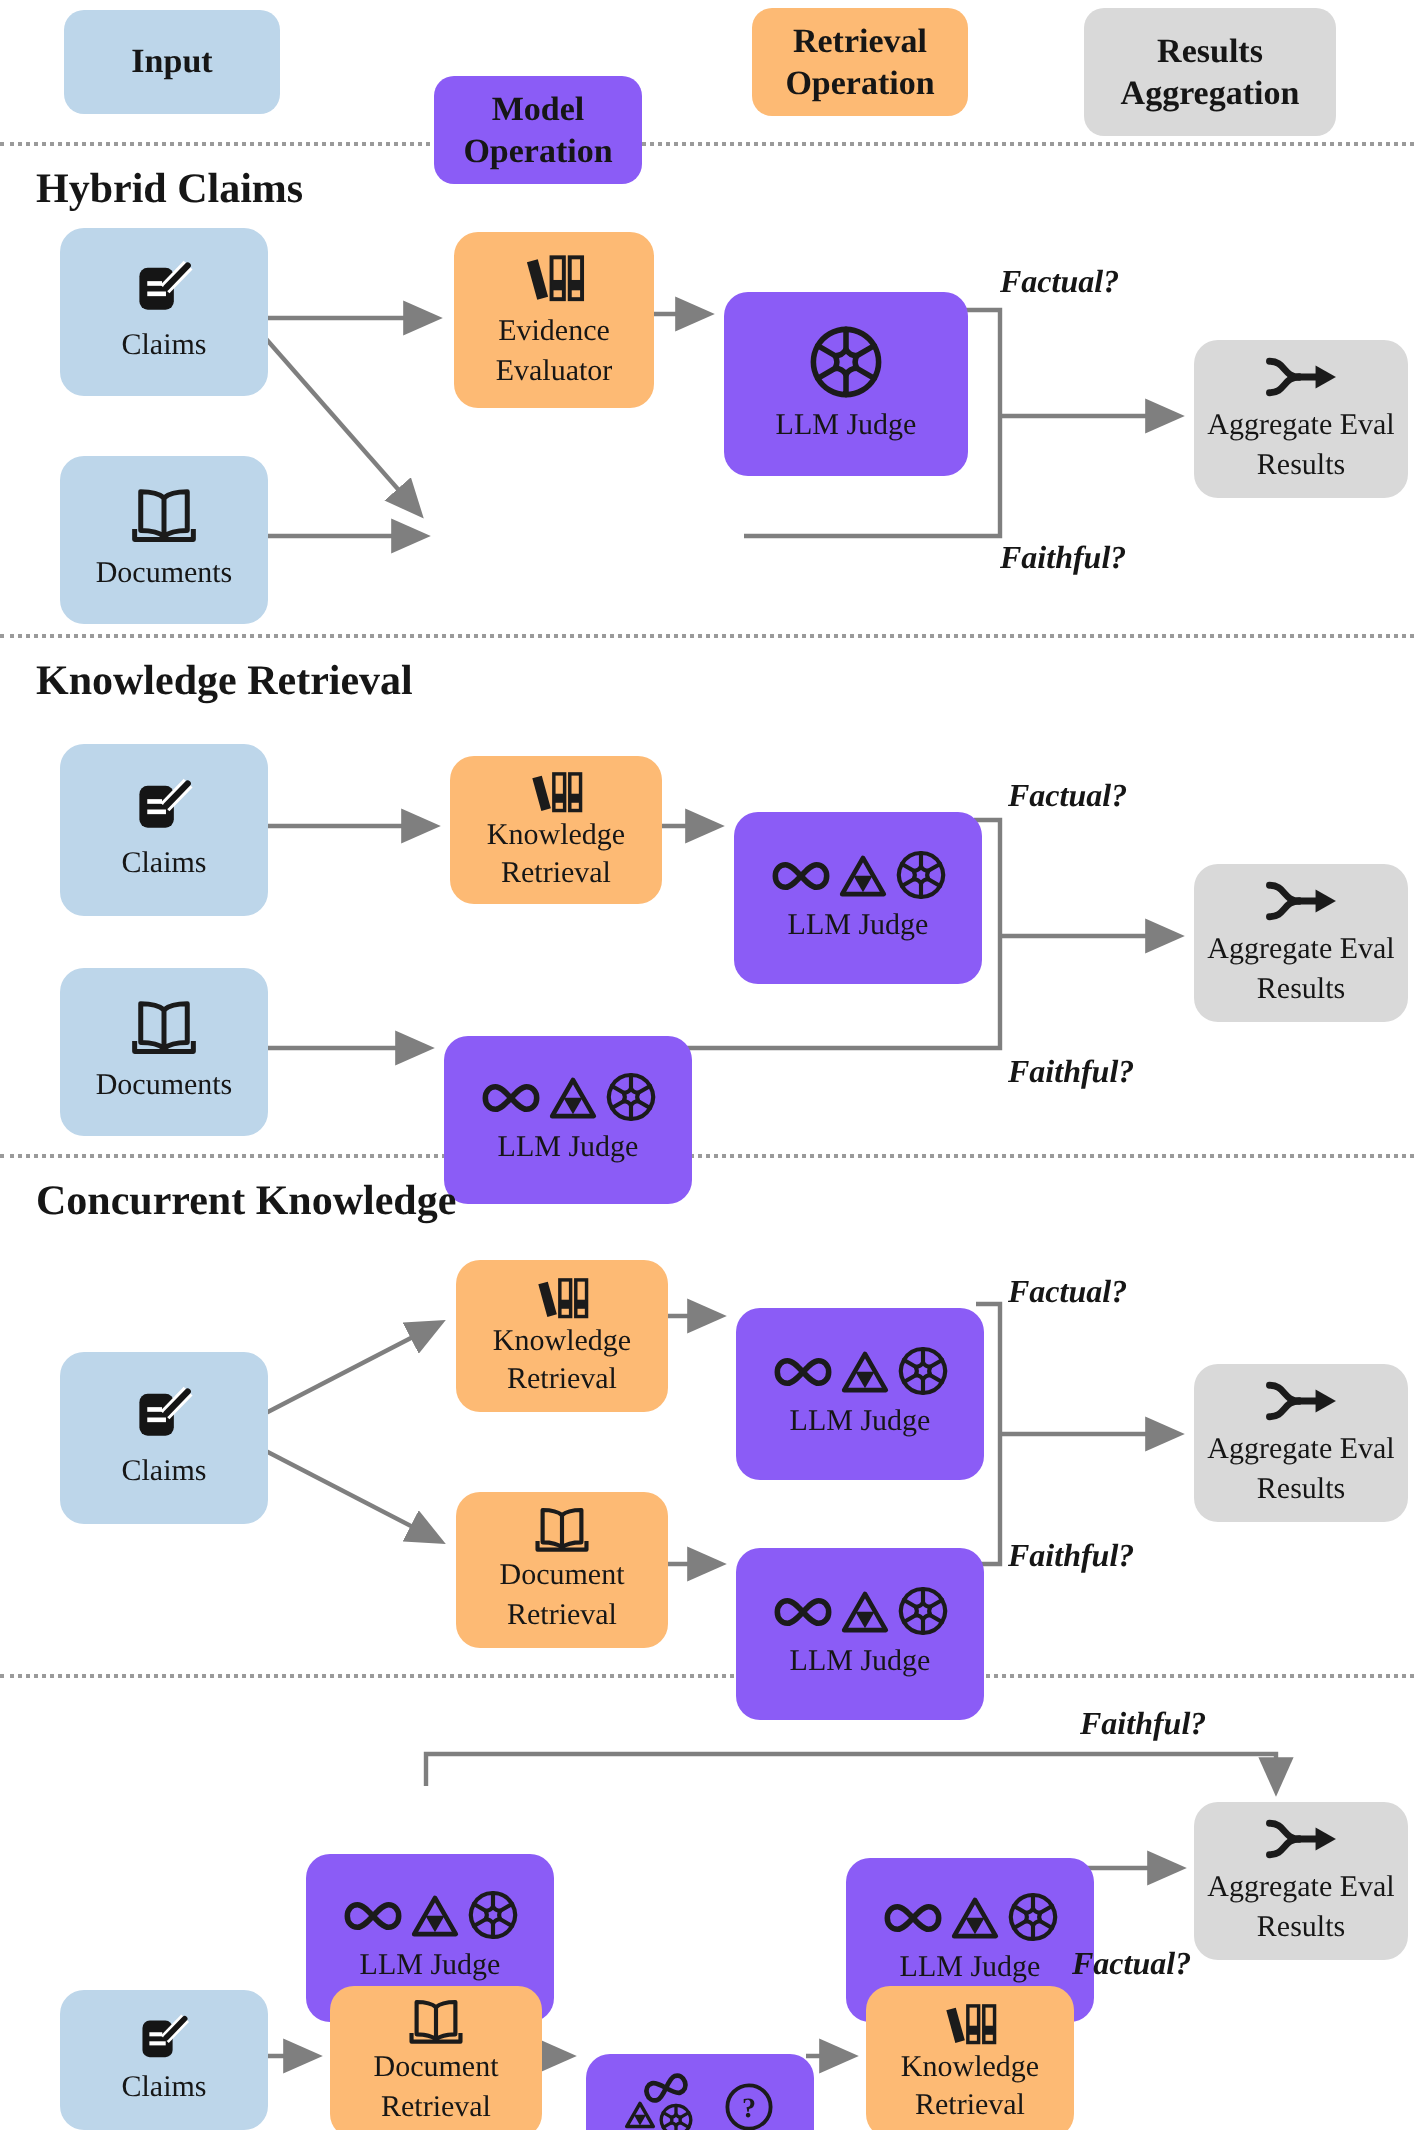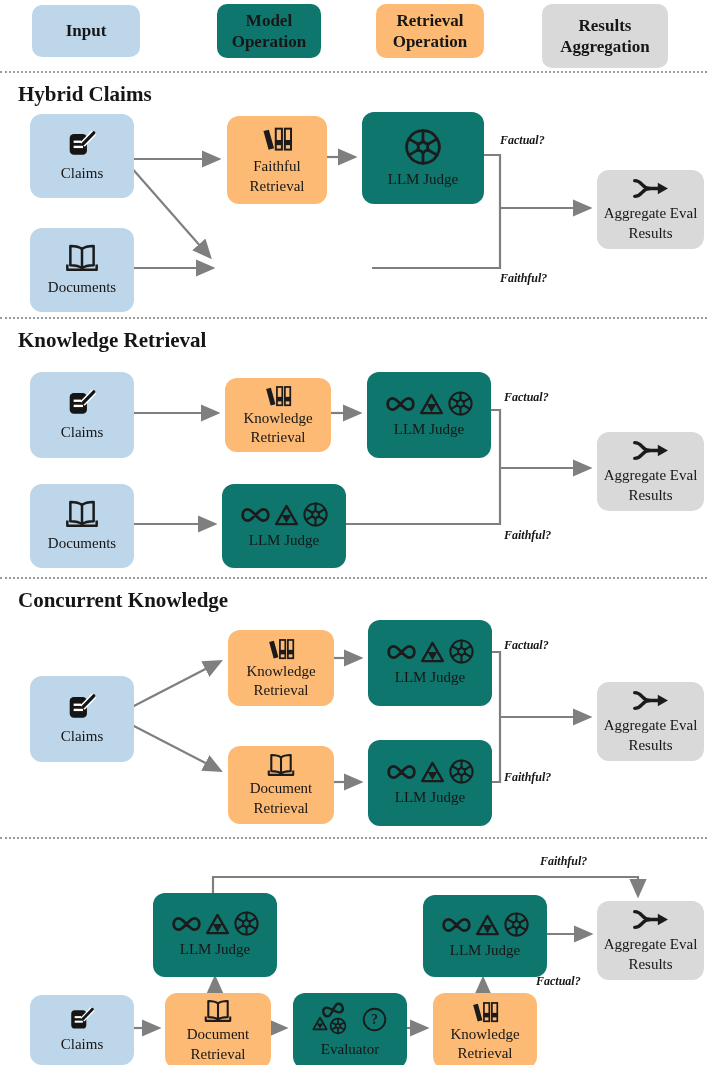--- a/index.html
+++ b/index.html
@@ -3,26 +3,26 @@
 <meta charset="utf-8">
 <style>
   html,body{margin:0;padding:0;background:#fff;}
   .canvas{position:relative;width:707px;height:1065px;background:#ffffff;overflow:hidden;
           font-family:"Liberation Serif","DejaVu Serif",serif;color:#161616;}
   .connectors{position:absolute;left:0;top:0;z-index:1;}
   .sep{position:absolute;left:0;right:0;height:0;border-top:2px dotted #9a9a9a;z-index:0;}
   .legend-box{position:absolute;border-radius:10px;display:flex;align-items:center;justify-content:center;
               text-align:center;font-weight:bold;font-size:17px;line-height:1.25;z-index:2;}
   .section-title{position:absolute;font-weight:bold;font-size:21px;z-index:3;white-space:nowrap;}
-  .qlabel{position:absolute;font-weight:bold;font-style:italic;font-size:12px;z-index:3;white-space:nowrap;}
+  .qlabel{position:absolute;font-weight:bold;font-style:italic;font-size:16px;z-index:3;white-space:nowrap;}
   .node{position:absolute;border-radius:12px;display:flex;flex-direction:column;align-items:center;
         justify-content:center;text-align:center;z-index:2;padding:2px;}
   .node .lbl{font-size:15px;line-height:1.28;margin-top:3px;}
   .blue{background:#bdd6ea;}
-  .green{background:#0f766e;}
+  .green{background:#8b5cf6;margin-top:34px;}
   .orange{background:#fdba74;}
   .gray{background:#d9d9d9;}
   .iconrow{display:flex;align-items:center;gap:3px;}
   .node svg{display:block;}
   .cluster{position:relative;width:40px;height:34px;}
   .cluster .c-meta{position:absolute;left:9px;top:0;transform:rotate(-18deg);}
   .cluster .c-tri{position:absolute;left:0;top:13px;}
   .cluster .c-oai{position:absolute;left:17px;top:14px;}
   .refl-row{display:flex;align-items:center;gap:9px;}
 </style>
@@ -116,21 +116,21 @@
   <div class="node orange" style="left:227px;top:116px;width:96px;height:84px">
     <span>
       <svg width="32" height="30" viewBox="0 0 26 24">
         <path d="M2,5.6 L6.4,4.4 L10.6,19.6 L6.2,20.8 Z" fill="#1b1b1b"></path>
         <rect x="12" y="3.6" width="5" height="17" fill="none" stroke="#1b1b1b" stroke-width="1.6"></rect>
         <rect x="19.4" y="3.6" width="5" height="17" fill="none" stroke="#1b1b1b" stroke-width="1.6"></rect>
         <rect x="12" y="12.8" width="5" height="4.2" fill="#1b1b1b"></rect>
         <rect x="19.4" y="12.8" width="5" height="4.2" fill="#1b1b1b"></rect>
       </svg>
     </span>
-    <div class="lbl">Faithful Retrieval</div>
+    <div class="lbl">Evidence Evaluator</div>
   </div>
 
   <div class="node green" style="left:362px;top:112px;width:118px;height:88px">
     <span>
       <svg width="40" height="40" viewBox="-13 -13 26 26" fill="none" stroke="#1b1b1b" stroke-width="1.8" stroke-linecap="round">
         <g>
             <path d="M0 -10.6 A10.6 10.6 0 0 1 9.18 -5.3 M0 -10.6 L0 -4.1 A4.1 4.1 0 0 1 -3.55 -2.05"></path>
           </g>
         <g transform="rotate(60)">
             <path d="M0 -10.6 A10.6 10.6 0 0 1 9.18 -5.3 M0 -10.6 L0 -4.1 A4.1 4.1 0 0 1 -3.55 -2.05"></path>

